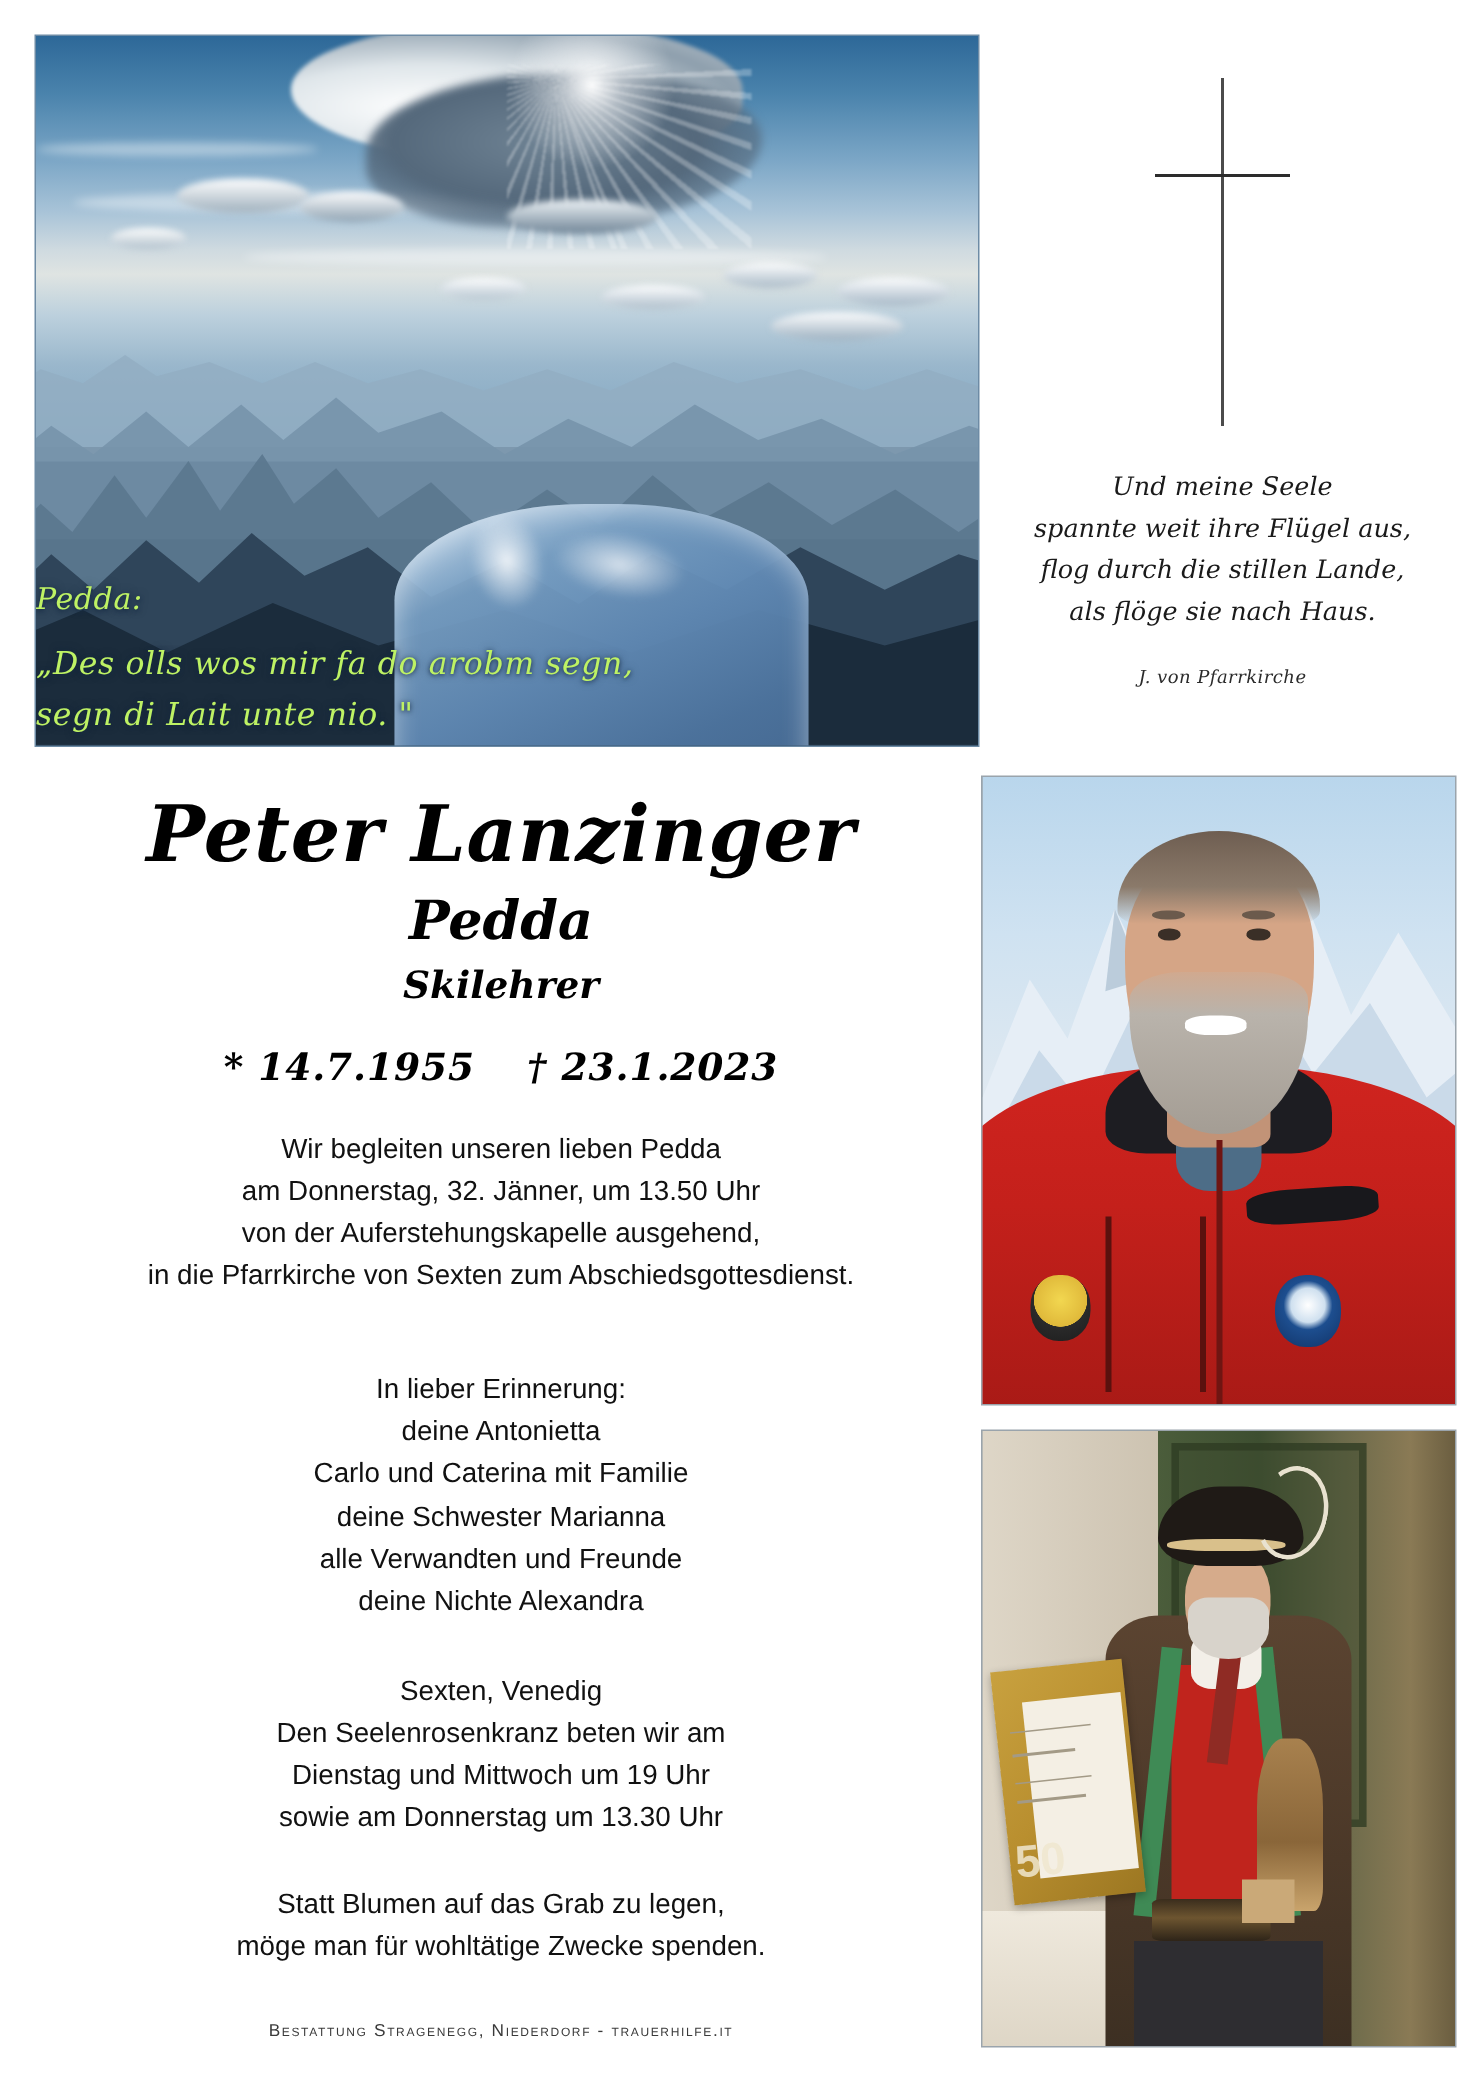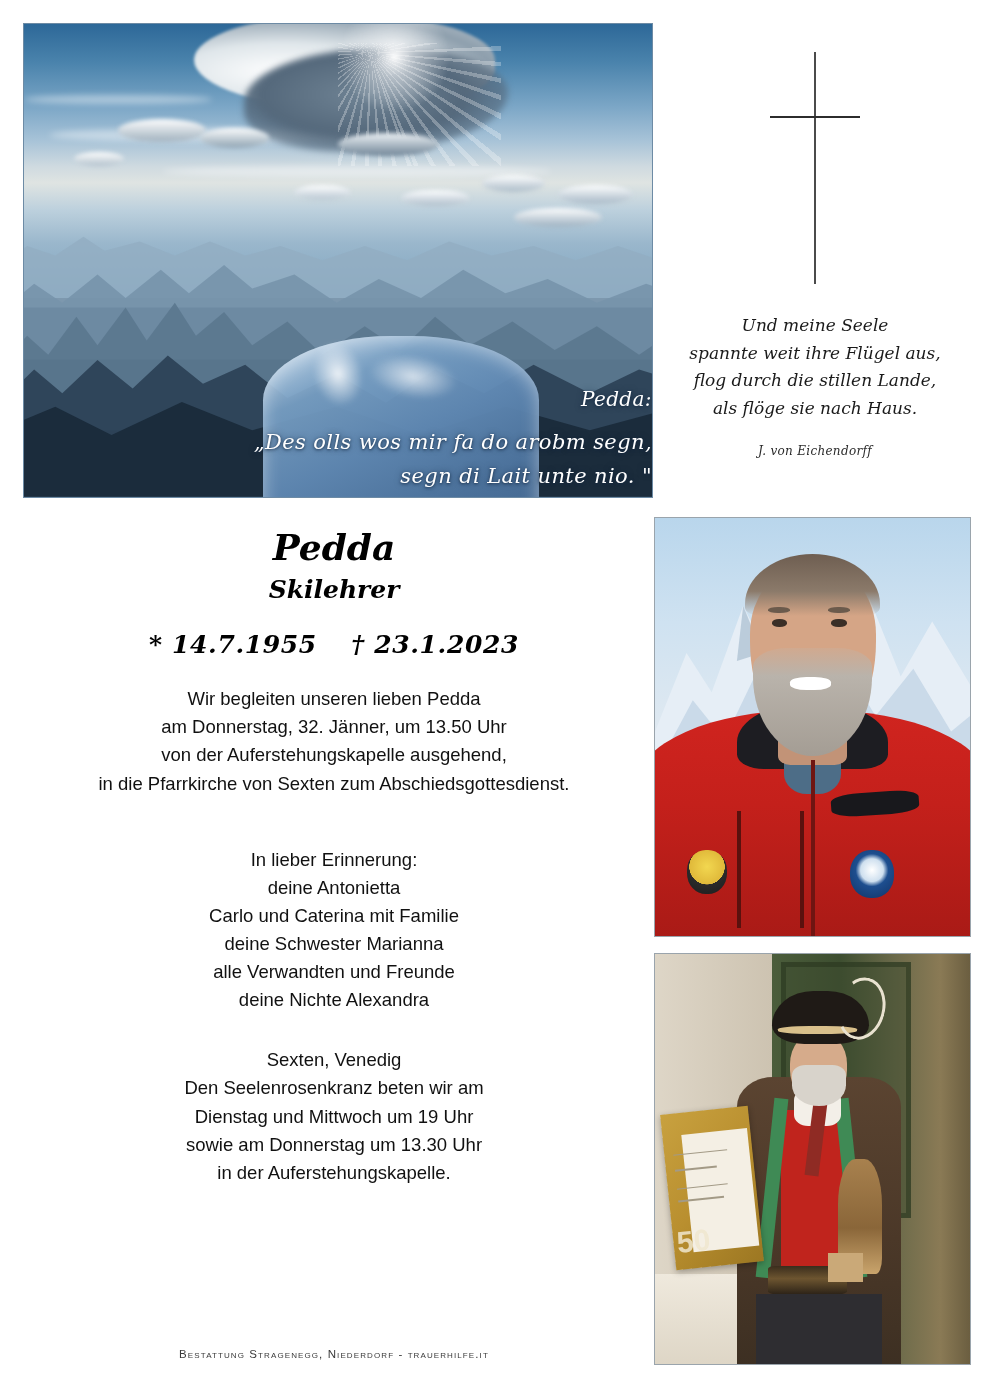--- a/index.html
+++ b/index.html
@@ -148,24 +148,24 @@
     background: radial-gradient(ellipse at 50% 50%, rgba(255,255,255,0.70) 0%, rgba(255,255,255,0) 72%);
     filter: blur(2.5px);
     transform: rotate(10deg);
   }
 
   .hero-caption {
     position: absolute;
     left: 0;
     right: 0;
     bottom: 4px;
-    text-align: right;
+    text-align: left;
     font-family: "DejaVu Serif", serif;
     font-style: italic;
-    color: #ffffff;
+    color: #bef264;
     text-shadow: 0 1px 3px rgba(20,40,65,0.85), 0 0 6px rgba(20,40,65,0.55);
     line-height: 1.62;
     letter-spacing: 0.4px;
   }
   .hero-caption .ln1 { font-size: 20px; }
   .hero-caption .ln2 { font-size: 21px; margin-top: 10px; }
   .hero-caption .ln3 { font-size: 21px; font-style: italic; }
 
   
   .right-top {
@@ -711,21 +711,21 @@
     <div class="cross">
       <div class="cross-v"></div>
       <div class="cross-h"></div>
     </div>
     <div class="poem">
       <div>Und meine Seele</div>
       <div>spannte weit ihre Flügel aus,</div>
       <div>flog durch die stillen Lande,</div>
       <div>als flöge sie nach Haus.</div>
     </div>
-    <div class="poem-author">J. von Eichendorff</div>
+    <div class="poem-author">J. von Pfarrkirche</div>
   </div>
 
   <div class="photo-frame photo-portrait">
     <div class="pp-bg"></div>
     <div class="pp-mtn">
       <svg viewBox="0 0 100 100" preserveAspectRatio="none">
         <path d="M0,48 L10,28 L18,38 L28,16 L38,32 L48,10 L58,30 L68,14 L78,34 L88,20 L100,36 L100,100 L0,100 Z" fill="#e6eef6"></path>
         <path d="M0,58 L12,40 L22,50 L34,30 L46,46 L58,28 L70,44 L82,32 L94,48 L100,44 L100,100 L0,100 Z" fill="#c4d6e6" opacity="0.85"></path>
         <path d="M28,16 L34,28 L26,30 Z" fill="#9fb6c9" opacity="0.6"></path>
         <path d="M48,10 L55,26 L44,28 Z" fill="#9fb6c9" opacity="0.6"></path>
@@ -779,20 +779,21 @@
       <div class="aw-cert-line" style="top:48%; width:58%;"></div>
       <div class="aw-cert-line" style="top:56%; width:52%;"></div>
       <div class="aw-cert-50">50</div>
     </div>
     <div class="aw-trophy"></div>
     <div class="aw-trophy-base"></div>
   </div>
 
   <div class="main-col">
 
+    <div class="name">Peter Lanzinger</div>
     <div class="nickname">Pedda</div>
     <div class="profession">Skilehrer</div>
 
     <div class="dates">
       <span>*</span>
       <span>14.7.1955</span>
       <span class="sep"></span>
       <span>†</span>
       <span>23.1.2023</span>
     </div>
@@ -812,20 +813,23 @@
       <div>alle Verwandten und Freunde</div>
       <div>deine Nichte Alexandra</div>
     </div>
 
     <div class="para p3">Sexten, Venedig</div>
 
     <div class="para p4">
       <div>Den Seelenrosenkranz beten wir am</div>
       <div>Dienstag und Mittwoch um 19 Uhr</div>
       <div>sowie am Donnerstag um 13.30 Uhr</div>
-      <div>in der Auferstehungskapelle.</div>
-    </div>
-
+    </div>
+
+    <div class="para p5">
+      <div>Statt Blumen auf das Grab zu legen,</div>
+      <div>möge man für wohltätige Zwecke spenden.</div>
+    </div>
   </div>
 
   <div class="footer">Bestattung Stragenegg, Niederdorf - trauerhilfe.it</div>
 
 </div>
 
 </body></html>

